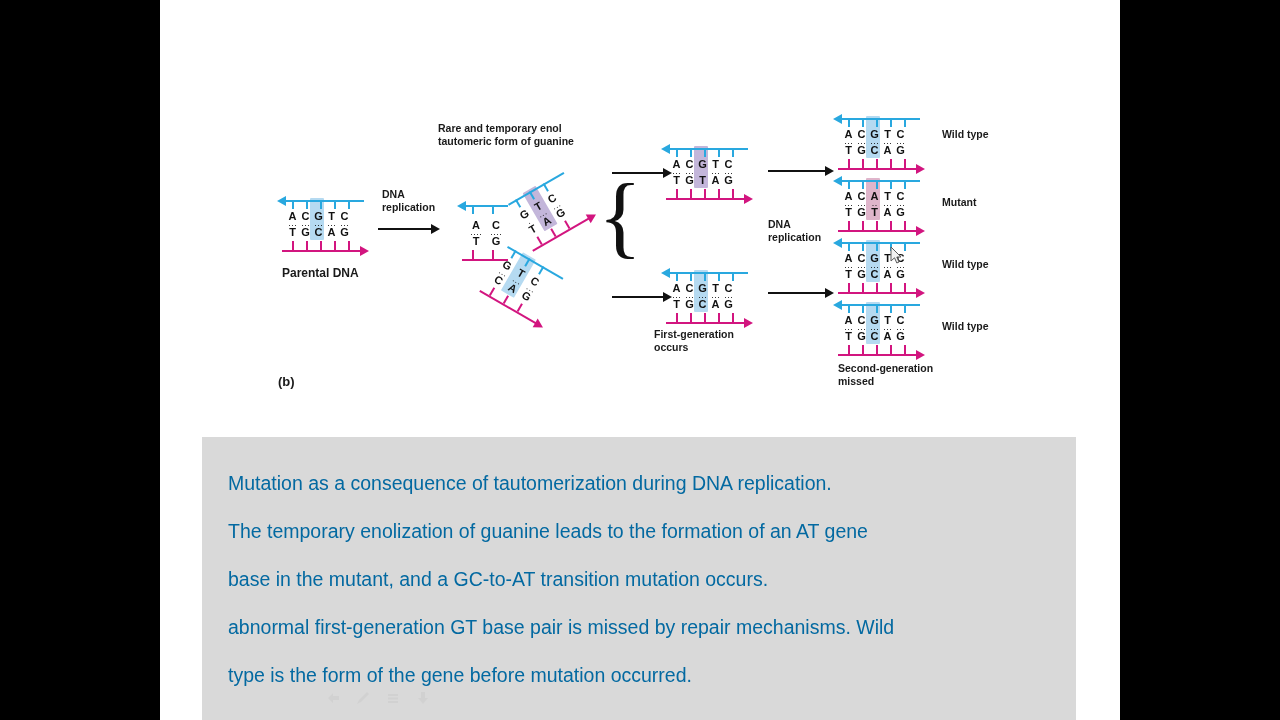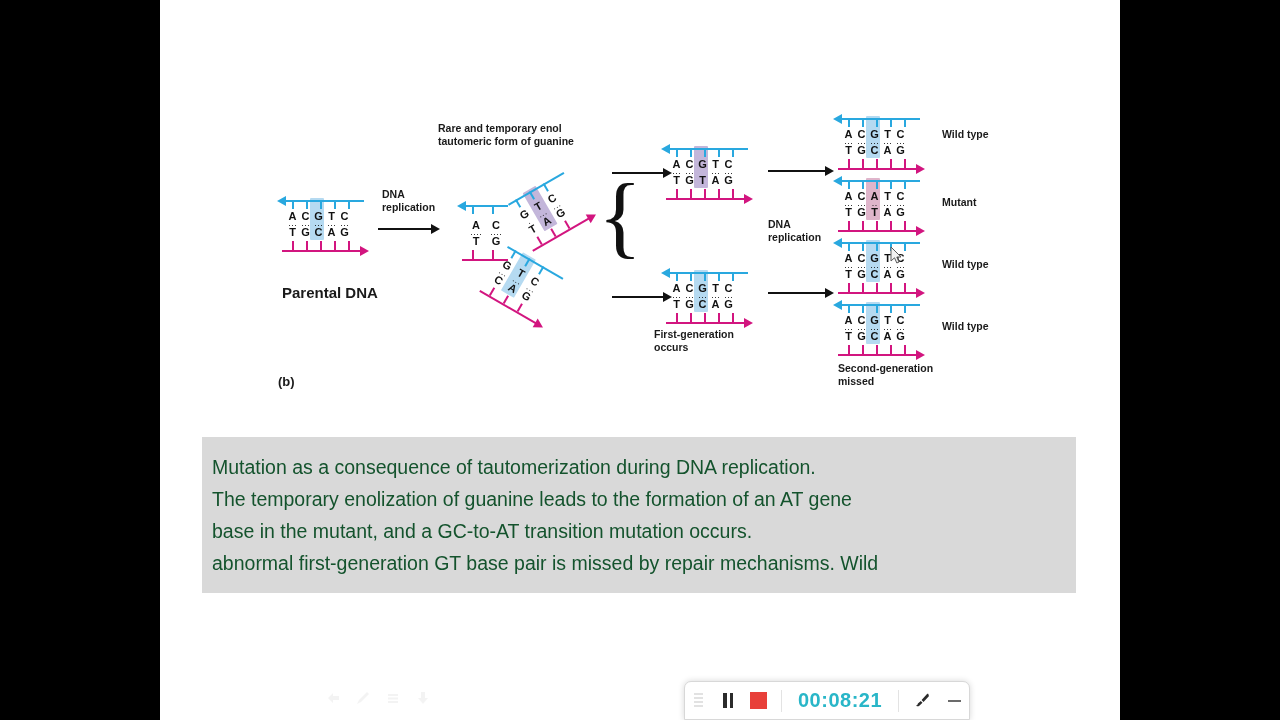--- a/index.html
+++ b/index.html
@@ -46,21 +46,21 @@
 
   .brace{position:absolute;font-size:92px;color:#111;font-family:"Liberation Serif", serif;
          line-height:1;font-weight:300;}
 
   
   .caption{
     position:absolute;left:42px;top:437px;width:874px;
     background:#d9d9d9;padding:14px 10px 14px 10px;box-sizing:border-box;
   }
   .caption p{
-    margin:0;font-size:19.5px;line-height:32px;color:#14532d;
+    margin:16px;font-size:19.5px;line-height:32px;color:#0369a1;
     font-family:"Liberation Sans", sans-serif;
   }
 
   
   .lefticons{position:absolute;left:165px;top:690px;display:flex;gap:14px;align-items:center;}
   .lefticons svg{opacity:.09;}
 
   .rectoolbar{
     position:absolute;left:524px;top:681px;width:286px;height:39px;
     background:#fff;border:1px solid #d8d8d8;border-radius:7px 7px 0 0;
@@ -124,21 +124,21 @@
             <span class="base">G</span>
         </div>
         <div class="strand mag" style="left:0px;top:50px;width:80px;"></div>
         <div class="arrowhead ah-right-mag" style="left:78px;top:46px;"></div>
         <div class="tick mag" style="left:10px;top:41px;"></div>
           <div class="tick mag" style="left:24px;top:41px;"></div>
         <div class="tick mag" style="left:38px;top:41px;"></div>
           <div class="tick mag" style="left:52px;top:41px;"></div>
         <div class="tick mag" style="left:66px;top:41px;"></div>
       </div>
-      <div class="lbl" style="left:122px;top:284px;font-size:15px;">Parental DNA</div>
+      <div class="lbl" style="left:122px;top:266px;font-size:12px;">Parental DNA</div>
 
       <div class="lbl" style="left:222px;top:188px;font-size:10.5px;line-height:13px;">DNA
 replication</div>
       <div class="blackarrow" style="left:218px;top:228px;width:54px;"></div>
 
       <div class="duplex" style="left:302px;top:205px;">
         <div class="strand cyan" style="left:4px;top:0px;width:42px;"></div>
         <div class="arrowhead ah-left-cyan" style="left:-5px;top:-4px;"></div>
         <div class="tick cyan" style="left:10px;top:0px;"></div>
           <div class="tick cyan" style="left:30px;top:0px;"></div>
@@ -468,20 +468,21 @@
 missed</div>
 
       <div class="lbl" style="left:118px;top:374px;font-size:13px;">(b)</div>
     </div>
 
     <div class="caption">
       <p>Mutation as a consequence of tautomerization during DNA replication.</p>
       <p>The temporary enolization of guanine leads to the formation of an AT gene</p>
       <p>base in the mutant, and a GC-to-AT transition mutation occurs.</p>
       <p>abnormal first-generation GT base pair is missed by repair mechanisms. Wild</p>
+      <p>type is the form of the gene before mutation occurred.</p>
     </div>
 
     <div class="lefticons">
       <span>
         <svg width="16" height="16" viewBox="0 0 16 16">
             <path d="M3 8 L8 3 L8 6 L14 6 L14 10 L8 10 L8 13 Z" fill="#888"></path>
           </svg>
       </span>
       <span>
         <svg width="16" height="16" viewBox="0 0 16 16">
@@ -495,38 +496,20 @@
             <rect x="3" y="11" width="10" height="2" fill="#888"></rect>
           </svg>
       </span>
       <span>
         <svg width="16" height="16" viewBox="0 0 16 16">
             <path d="M6 2 L10 2 L10 8 L13 8 L8 14 L3 8 L6 8 Z" fill="#888"></path>
           </svg>
       </span>
     </div>
 
-    <div class="rectoolbar">
-      <div class="grip"></div>
-      <div class="pause tbtn">
-          <i></i>
-          <i></i>
-        </div>
-      <div class="stopbox tbtn"></div>
-      <div class="sep"></div>
-      <div class="timer">00:08:21</div>
-      <div class="sep2"></div>
-      <div class="penbtn tbtn">
-        <svg width="20" height="20" viewBox="0 0 20 20">
-          <path d="M16.5 3.2c-.5-.5-1.2-.4-1.7.1L9.6 9.1l1.9 1.9 5.1-5.4c.5-.5.4-1.2-.1-1.7z" fill="#2b2b2b"></path>
-          <path d="M8.8 10l1.7 1.7-3.2 3c-.9.8-2.2.8-3 0l-.2-.2 1.2-.5.6-1.6z" fill="#2b2b2b"></path>
-        </svg>
-      </div>
-      <div class="minbtn"></div>
-    </div>
 
     <div class="cursor">
       <svg width="16" height="20" viewBox="0 0 16 20">
         <path d="M2 1 L2 15 L5.5 11.8 L7.8 17 L10 16 L7.8 11 L12 11 Z" fill="#f2f2f2" stroke="#5a5a5a" stroke-width="1"></path>
       </svg>
     </div>
 
   </div>
 </div>
 

